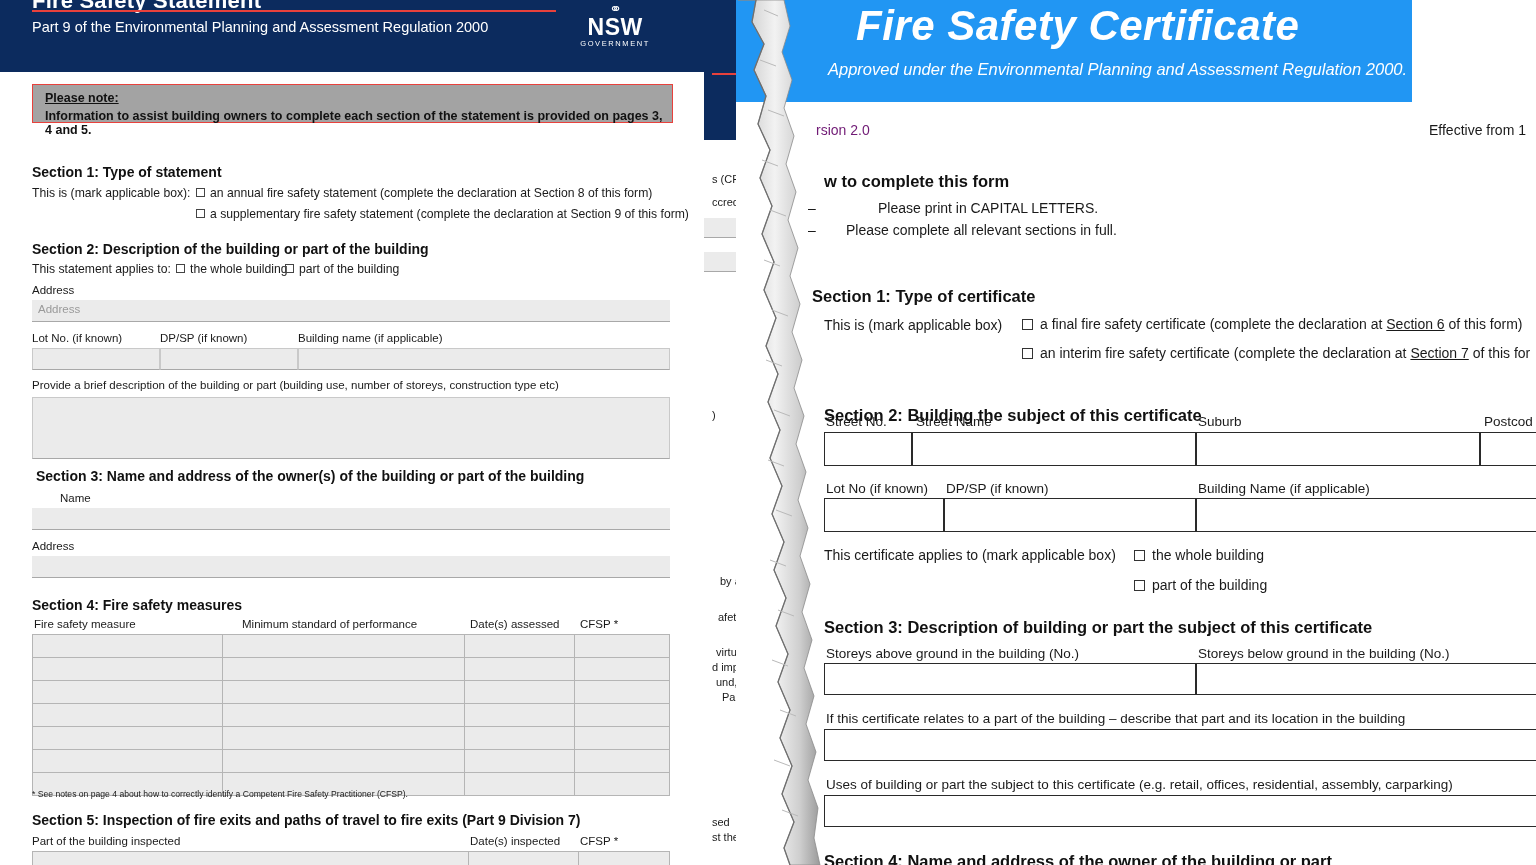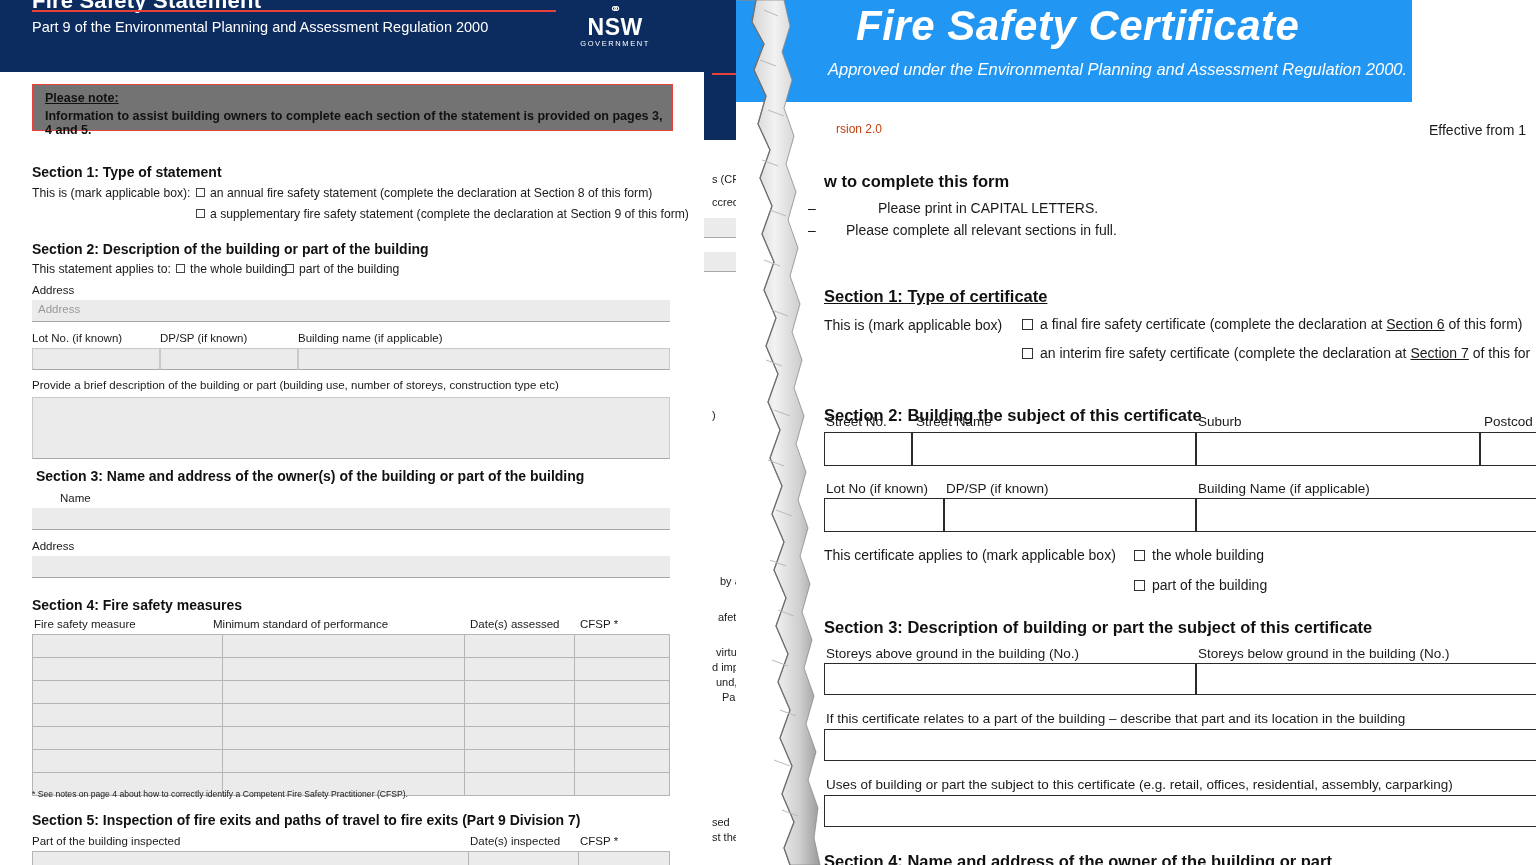--- a/index.html
+++ b/index.html
@@ -60,23 +60,23 @@
   }
   .nsw-logo .wm { font-size: 15px; line-height: 14px; letter-spacing: -1px; }
   .nsw-logo .nsw-text { font-size: 23px; font-weight: bold; letter-spacing: .5px; line-height: 23px; }
   .nsw-logo .gov-text { font-size: 7.5px; letter-spacing: 1.6px; }
 
   .left-body { position: absolute; left: 0; top: 72px; width: 736px; }
 
   .note-box {
     position: absolute;
     left: 32px; top: 12px;
-    width: 641px; height: 47px;
+    width: 641px; height: 39px;
     border: 1.5px solid #e8413c;
-    background: #737373;
+    background: #a3a3a3;
   }
   .note-title {
     position: absolute; left: 12px; top: 6px;
     font-size: 12.5px; font-weight: bold; color: #111;
     text-decoration: underline;
   }
   .note-text {
     position: absolute; left: 12px; top: 24px;
     font-size: 12.5px; font-weight: bold; color: #111;
   }
@@ -151,22 +151,22 @@
     letter-spacing: .5px;
   }
   .right-subtitle {
     position: absolute;
     left: 92px; top: 60px;
     color: #ffffff;
     font-size: 16.5px;
     font-style: italic;
   }
   .right-version {
-    position: absolute; left: 100px; top: 122px;
-    font-size: 12px; color: #c2410c;
+    position: absolute; left: 80px; top: 122px;
+    font-size: 14px; color: #701a75;
   }
   .right-effective {
     position: absolute; right: 10px; top: 122px;
     font-size: 14px; color: #1a1a1a;
   }
   .rsec-head {
     position: absolute;
     font-size: 16.5px; font-weight: bold; color: #111;
   }
   .rtxt {
@@ -279,21 +279,21 @@
       <div class="field-grey boxed" style="left:32px; top:325px; width:638px; height:62px;"></div>
 
       <div class="sec-head" style="left:36px; top:396px;">Section 3: Name and address of the owner(s) of the building or part of the building</div>
       <div class="field-label" style="left:32px; top:420px;margin-left:28px;">Name</div>
       <div class="field-grey" style="left:32px; top:436px; width:638px; height:22px;"></div>
       <div class="field-label" style="left:32px; top:468px;">Address</div>
       <div class="field-grey" style="left:32px; top:484px; width:638px; height:22px;"></div>
 
       <div class="sec-head" style="left:32px; top:525px;">Section 4: Fire safety measures</div>
       <div class="field-label" style="left:34px; top:546px;">Fire safety measure</div>
-      <div class="field-label" style="left:213px; top:546px;">Minimum standard of performance</div>
+      <div class="field-label" style="left:242px; top:546px;">Minimum standard of performance</div>
       <div class="field-label" style="left:470px; top:546px;">Date(s) assessed</div>
       <div class="field-label" style="left:580px; top:546px;">CFSP *</div>
 
       <table class="tbl" style="left:32px; top:562px; width:638px;">
         <tbody>
             <tr>
               <td style="width:190px"></td>
               <td style="width:242px"></td>
               <td style="width:110px"></td>
               <td></td>
@@ -386,21 +386,21 @@
 
     <div class="right-version">rsion 2.0</div>
     <div class="right-effective">Effective from 1</div>
 
     <div class="rsec-head" style="left:88px; top:172px;">w to complete this form</div>
     <div class="rtxt" style="left:72px; top:200px;">–</div>
     <div class="rtxt" style="left:110px; top:200px;margin-left:32px;">Please print in CAPITAL LETTERS.</div>
     <div class="rtxt" style="left:72px; top:222px;">–</div>
     <div class="rtxt" style="left:110px; top:222px;">Please complete all relevant sections in full.</div>
 
-    <div class="rsec-head" style="left:88px; top:287px;text-decoration:underline;">Section 1: Type of certificate</div>
+    <div class="rsec-head" style="left:76px; top:287px;">Section 1: Type of certificate</div>
     <div class="rtxt" style="left:88px; top:317px;">This is (mark applicable box)</div>
     <div class="rtxt" style="left:286px; top:316px;">
       <span class="rcbox"></span><span>a final fire safety certificate (complete the declaration at </span><span class="rtxt-u" style="position:static">Section 6</span><span> of this form)</span>
     </div>
     <div class="rtxt" style="left:286px; top:345px;">
       <span class="rcbox"></span><span>an interim fire safety certificate (complete the declaration at </span><span class="rtxt-u" style="position:static">Section 7</span><span> of this for</span>
     </div>
 
     <div class="rsec-head" style="left:88px; top:406px;">Section 2: Building the subject of this certificate</div>
     <div class="rlabel" style="left:90px; top:414px;">Street No.</div>

